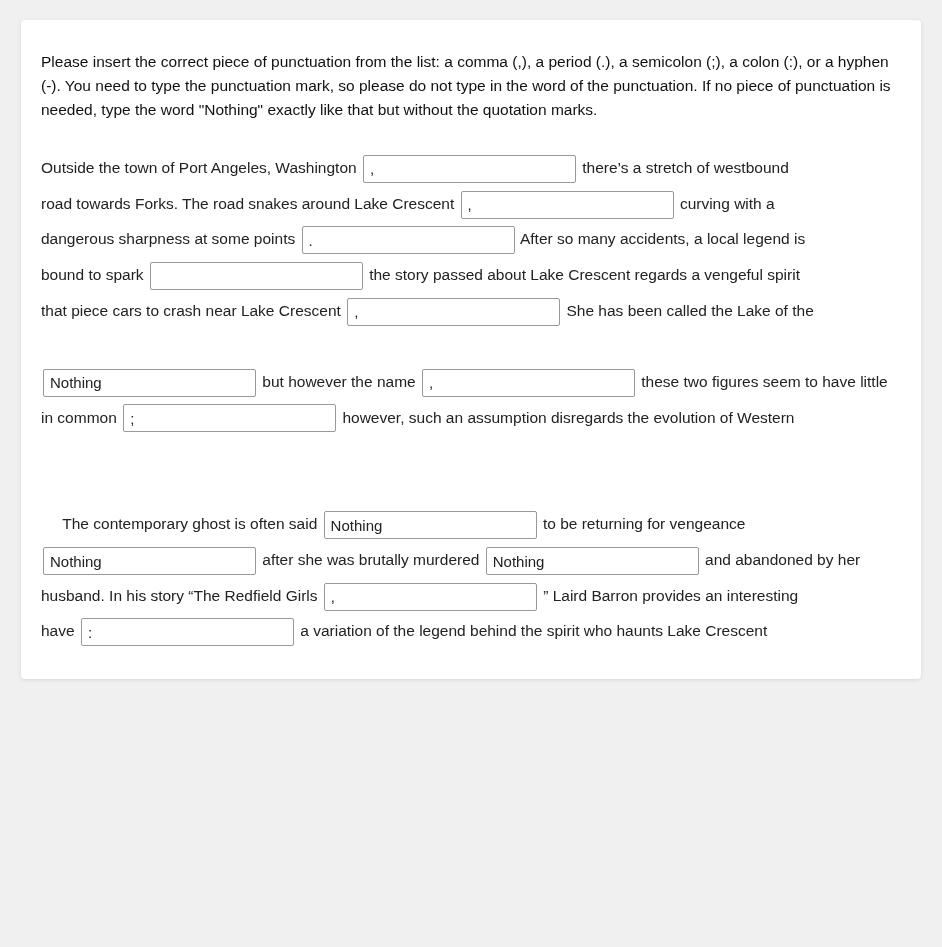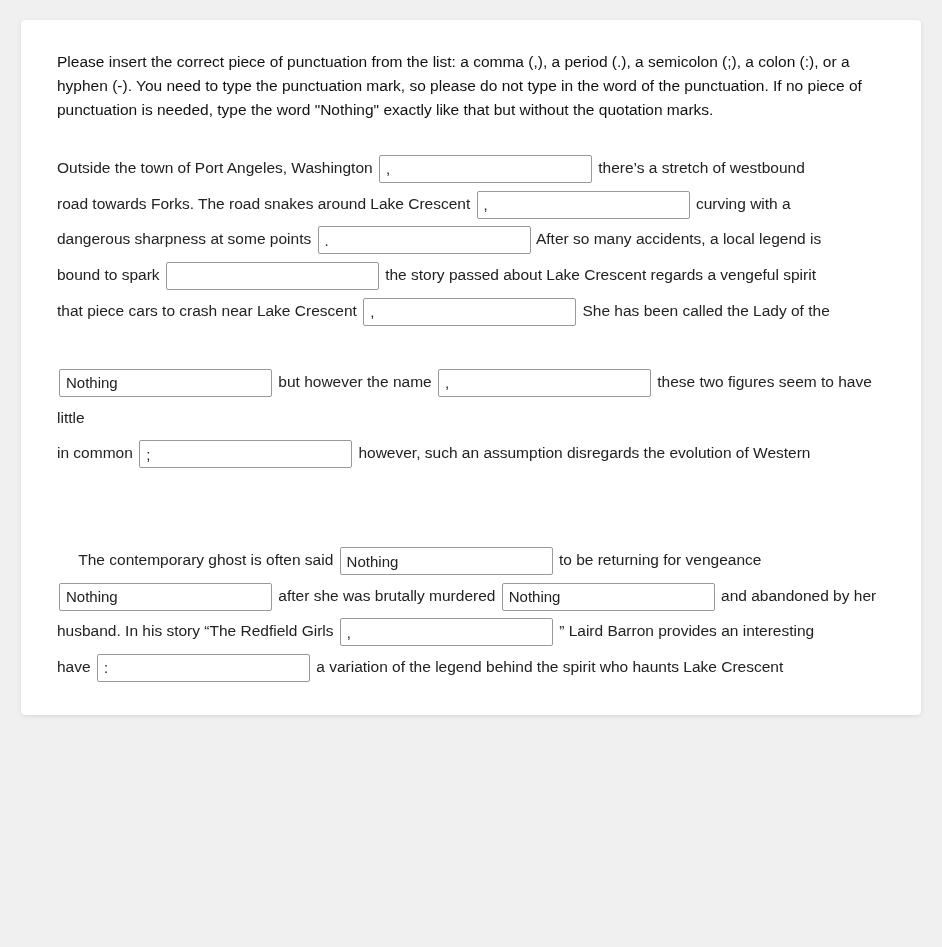--- a/index.html
+++ b/index.html
@@ -13,21 +13,21 @@
       font-family: Arial, sans-serif;
       font-size: 16px;
       color: #222;
       padding: 20px;
     }
 
     .page-container {
       background: #fff;
       max-width: 900px;
       margin: 0 auto;
-      padding: 30px 36px;
+      padding: 30px 20px;
       border-radius: 4px;
       box-shadow: 0 1px 4px rgba(0,0,0,0.1);
     }
 
     .instructions {
       font-size: 15.5px;
       line-height: 1.55;
       margin-bottom: 28px;
       color: #111;
     }
@@ -85,21 +85,21 @@
 
     
     <span>bound to spark</span>
     <input class="answer-box" value="" style="">
     <span>the story passed about Lake Crescent regards a vengeful spirit</span>
     <br>
 
     
     <span>that piece cars to crash near Lake Crescent</span>
     <input class="answer-box filled" value="," style="">
-    <span>She has been called the Lady of the</span>
+    <span>She has been called the Lake of the</span>
     <br>
 
     
     <br>
 
     
     <input class="answer-box filled" value="Nothing" style="min-width: 110px;">
     <span>but however the name</span>
     <input class="answer-box filled" value="," style="">
     <span>these two figures seem to have little</span>

